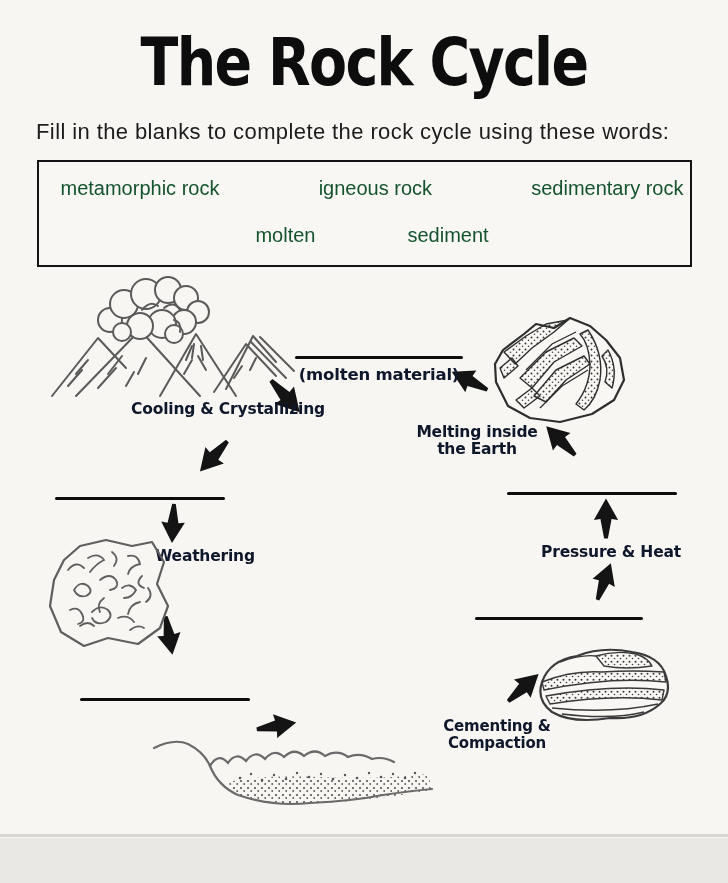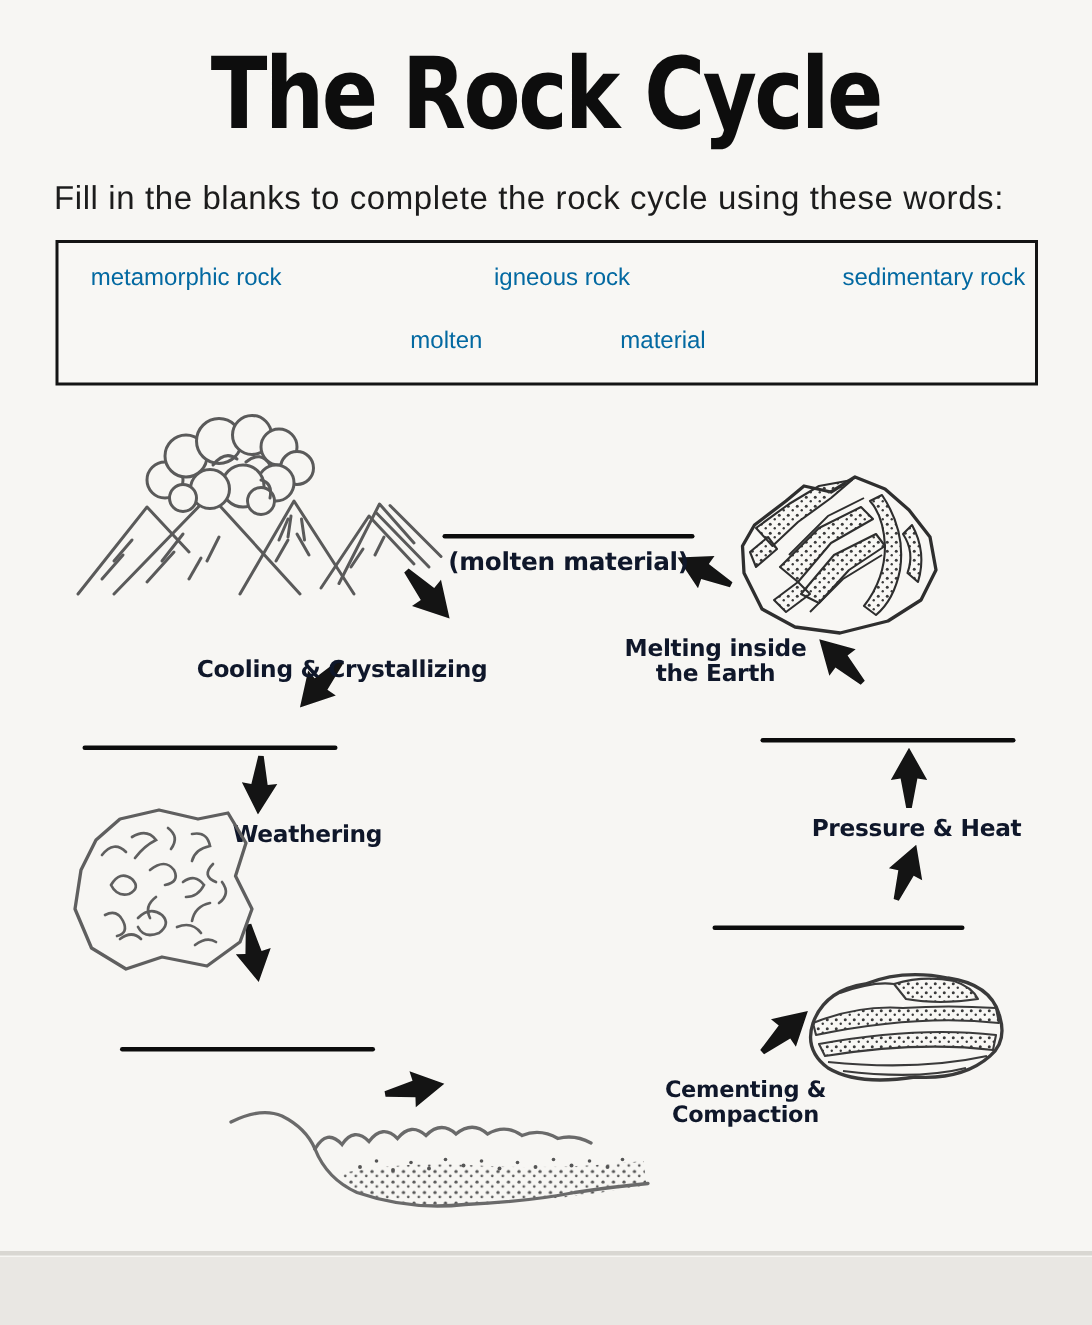--- a/index.html
+++ b/index.html
@@ -16,21 +16,21 @@
     white-space:nowrap;
   }
   .instruction {
     margin:18px 0 0 36px; font-size:22px; letter-spacing:.4px; color:#1c1c1c;
     white-space:nowrap;
   }
   .word-bank {
     width:655px; margin:15px auto 0; border:2px solid #141414; background:#f8f7f4;
     padding:15px 6px 18px 22px;
   }
-  .wb-row { display:flex; justify-content:space-between; font-size:16px; color:#0369a1; }
+  .wb-row { display:flex; justify-content:space-between; font-size:20px; color:#14532d; }
   .wb-row2 { justify-content:center; gap:92px; margin-top:24px; }
   
   .diagram { position:absolute; inset:0; }
   .sketch { position:absolute; }
   .blank {
     position:absolute; height:3px; background:#0c0c0c; border-radius:2px;
   }
   .lbl {
     position:absolute; transform:translateX(-50%);
     font-family:"DejaVu Sans", sans-serif; font-weight:700; font-size:15.5px;
@@ -56,21 +56,21 @@
   <p class="instruction">Fill in the blanks to complete the rock cycle using these words:</p>
 
   <div class="word-bank">
     <div class="wb-row">
       <span>metamorphic rock</span>
       <span>igneous rock</span>
       <span>sedimentary rock</span>
     </div>
     <div class="wb-row wb-row2">
       <span>molten</span>
-      <span>material</span>
+      <span>sediment</span>
     </div>
   </div>
 
   <div class="diagram">
 
     <svg class="sketch" style="left:46px;top:274px;" width="256" height="146" viewBox="0 0 256 146">
       <g stroke="#5a5a5a" stroke-width="2" fill="none" stroke-linecap="round" stroke-linejoin="round">
 
         <path d="M6,122 L52,64 L80,94"></path>
         <path d="M30,122 L94,56 L154,122"></path>
@@ -154,21 +154,21 @@
       <polygon points="1,13 22,9 21,2 44,15 21,28 22,21 1,17" fill="#141414"></polygon>
     </svg>
 
     <div class="blank" style="left:295px;top:356px;width:168px;"></div>
     <div class="blank" style="left:55px;top:497px;width:170px;"></div>
     <div class="blank" style="left:507px;top:492px;width:170px;"></div>
     <div class="blank" style="left:475px;top:617px;width:168px;"></div>
     <div class="blank" style="left:80px;top:698px;width:170px;"></div>
 
     <div class="lbl" style="left:379px;top:366px;font-size:16.5px;">(molten material)</div>
-    <div class="lbl" style="left:228px;top:438px;">Cooling &amp; Crystallizing</div>
+    <div class="lbl" style="left:228px;top:401px;">Cooling &amp; Crystallizing</div>
     <div class="lbl" style="left:477px;top:424px;">
       <span>Melting inside</span>
       <span>the Earth</span>
     </div>
     <div class="lbl" style="left:205px;top:548px;">Weathering</div>
     <div class="lbl" style="left:611px;top:544px;">Pressure &amp; Heat</div>
     <div class="lbl" style="left:497px;top:718px;font-size:15px;">
       <span>Cementing &amp;</span>
       <span>Compaction</span>
     </div>

